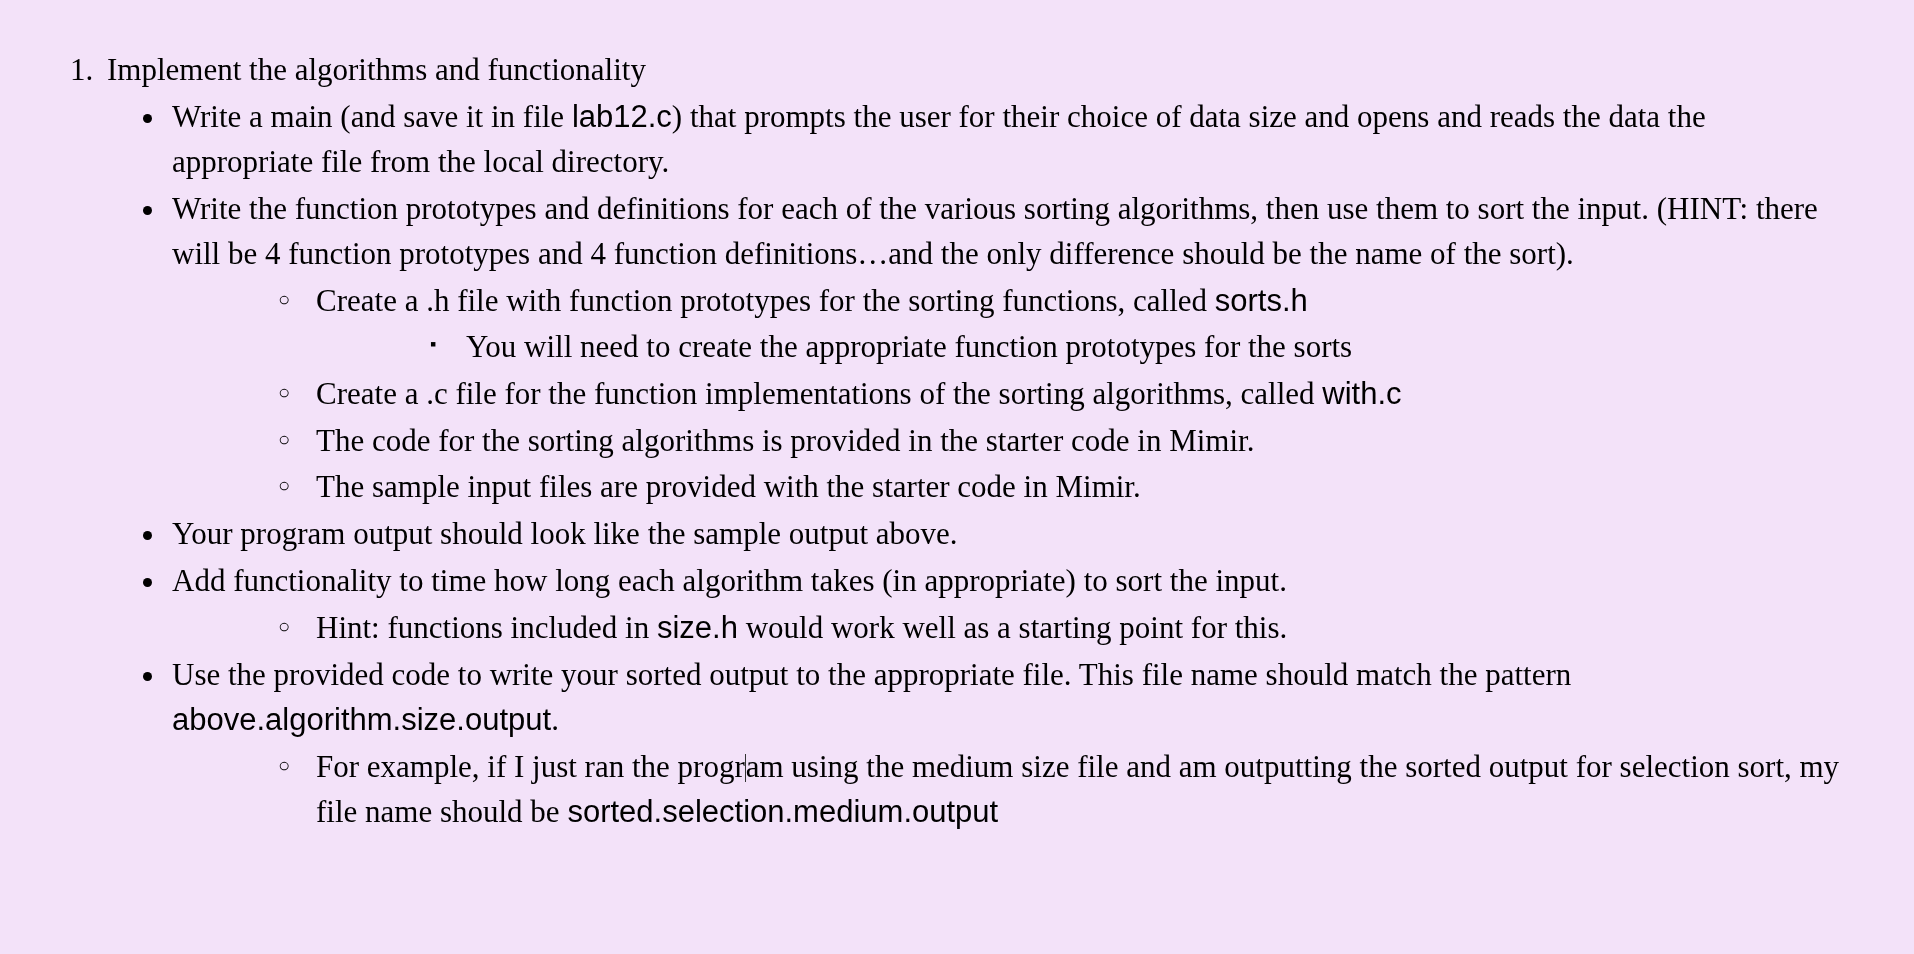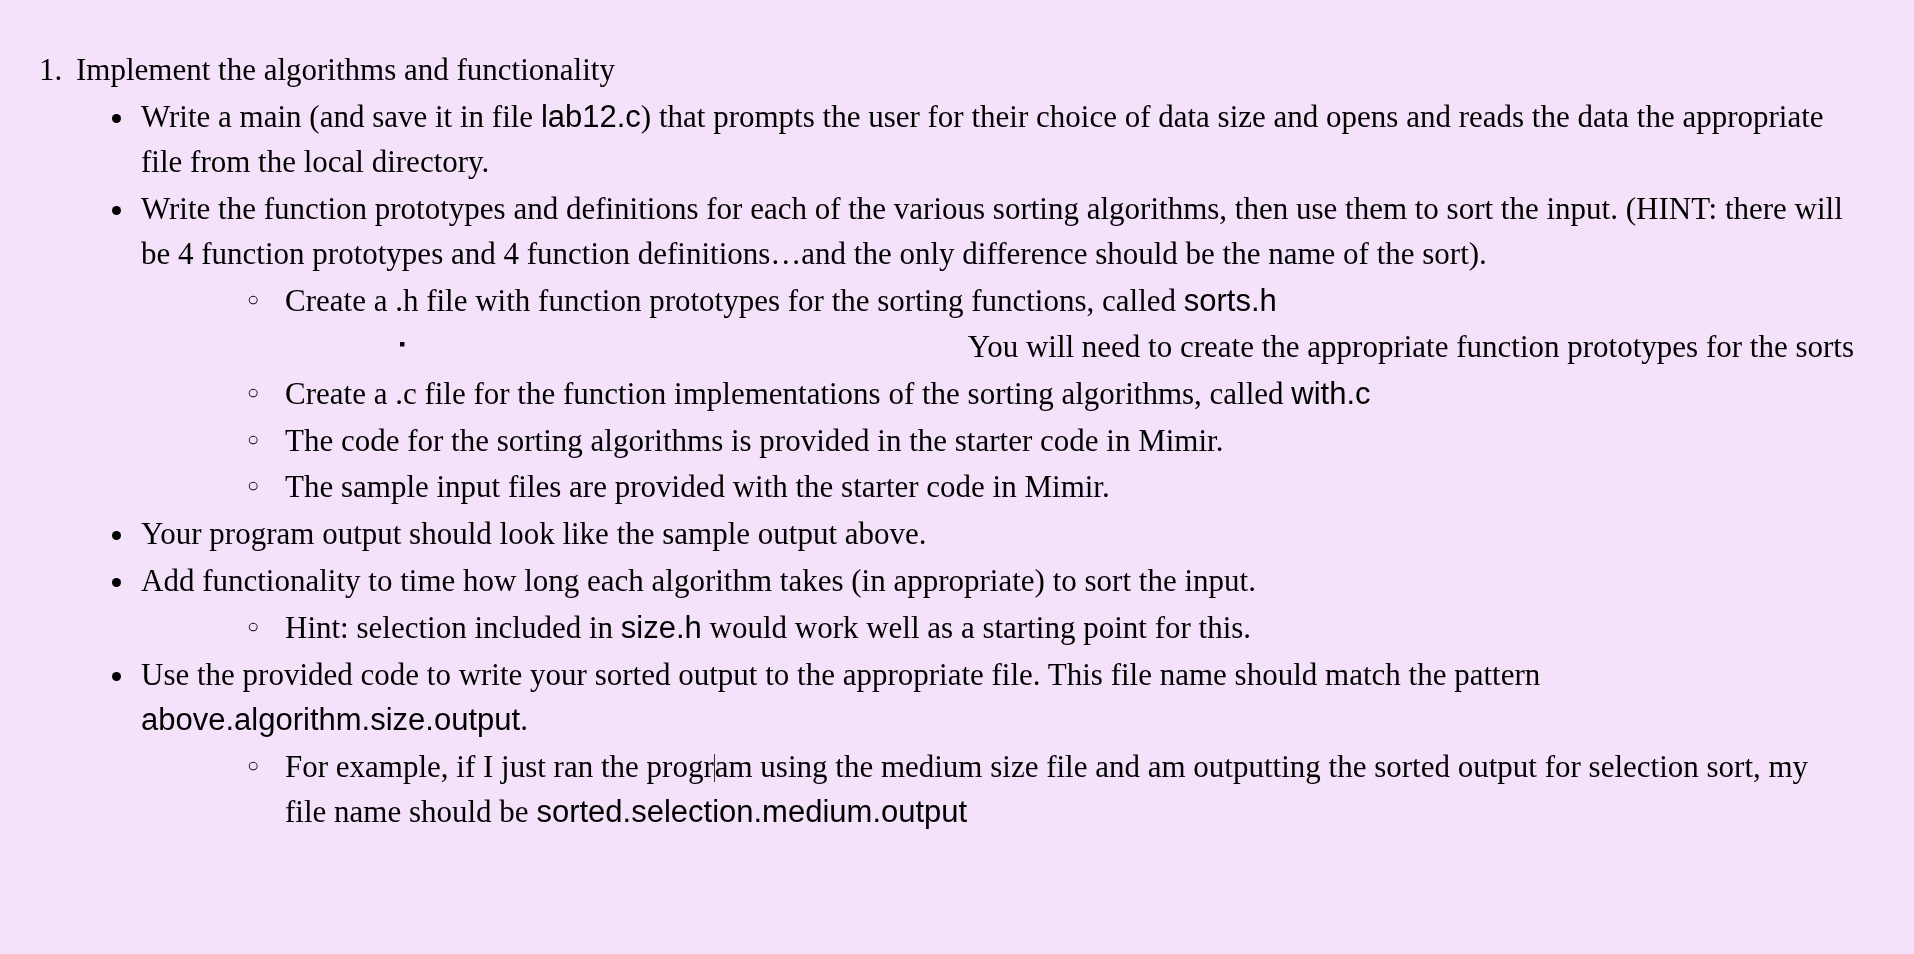--- a/index.html
+++ b/index.html
@@ -17,20 +17,21 @@
     padding: 48px 60px 20px 30px;
   }
   ol.level1 {
     list-style-type: decimal;
     margin: 0;
     padding-left: 40px;
   }
   ol.level1 > li {
     padding-left: 6px;
     margin-bottom: 4px;
+    margin-left: 31px;
   }
   ul.level2 {
     list-style-type: disc;
     margin: 2px 0 0 0;
     padding-left: 61px;
   }
   ul.level2 > li {
     padding-left: 4px;
     margin-bottom: 2px;
   }
@@ -48,21 +49,20 @@
     content: "\25CB"; 
     position: absolute;
     left: 0;
     top: 6px;
     font-size: 20px;
   }
   ul.level4 {
     list-style-type: none;
     margin: 1px 0 0 0;
     padding-left: 114px;
-    text-align: right;
   }
   ul.level4 > li {
     position: relative;
     padding-left: 36px;
     margin-bottom: 2px;
   }
   ul.level4 > li::before {
     content: "\25AA"; 
     position: absolute;
     left: 0;
@@ -119,21 +119,21 @@
         </li>
 
         <li>
           <span>Your program output should look like the sample output above.</span>
         </li>
 
         <li>
           <span>Add functionality to time how long each algorithm takes (in appropriate) to sort the input.</span>
           <ul class="level3">
             <li>
-              <span>Hint: selection included in </span><span class="code">size.h</span><span> would work well as a starting point for this.</span>
+              <span>Hint: functions included in </span><span class="code">size.h</span><span> would work well as a starting point for this.</span>
             </li>
           </ul>
         </li>
 
         <li>
           <span>Use the provided code to write your sorted output to the appropriate file. This file name should match the pattern </span><span class="code">above.algorithm.size.output</span><span>.</span>
           <ul class="level3">
             <li>
               <span>For example, if I just ran the progr</span><span class="cursor"></span><span>am using the medium size file and am outputting the sorted output for selection sort, my file name should be </span><span class="code">sorted.selection.medium.output</span>
             </li>

